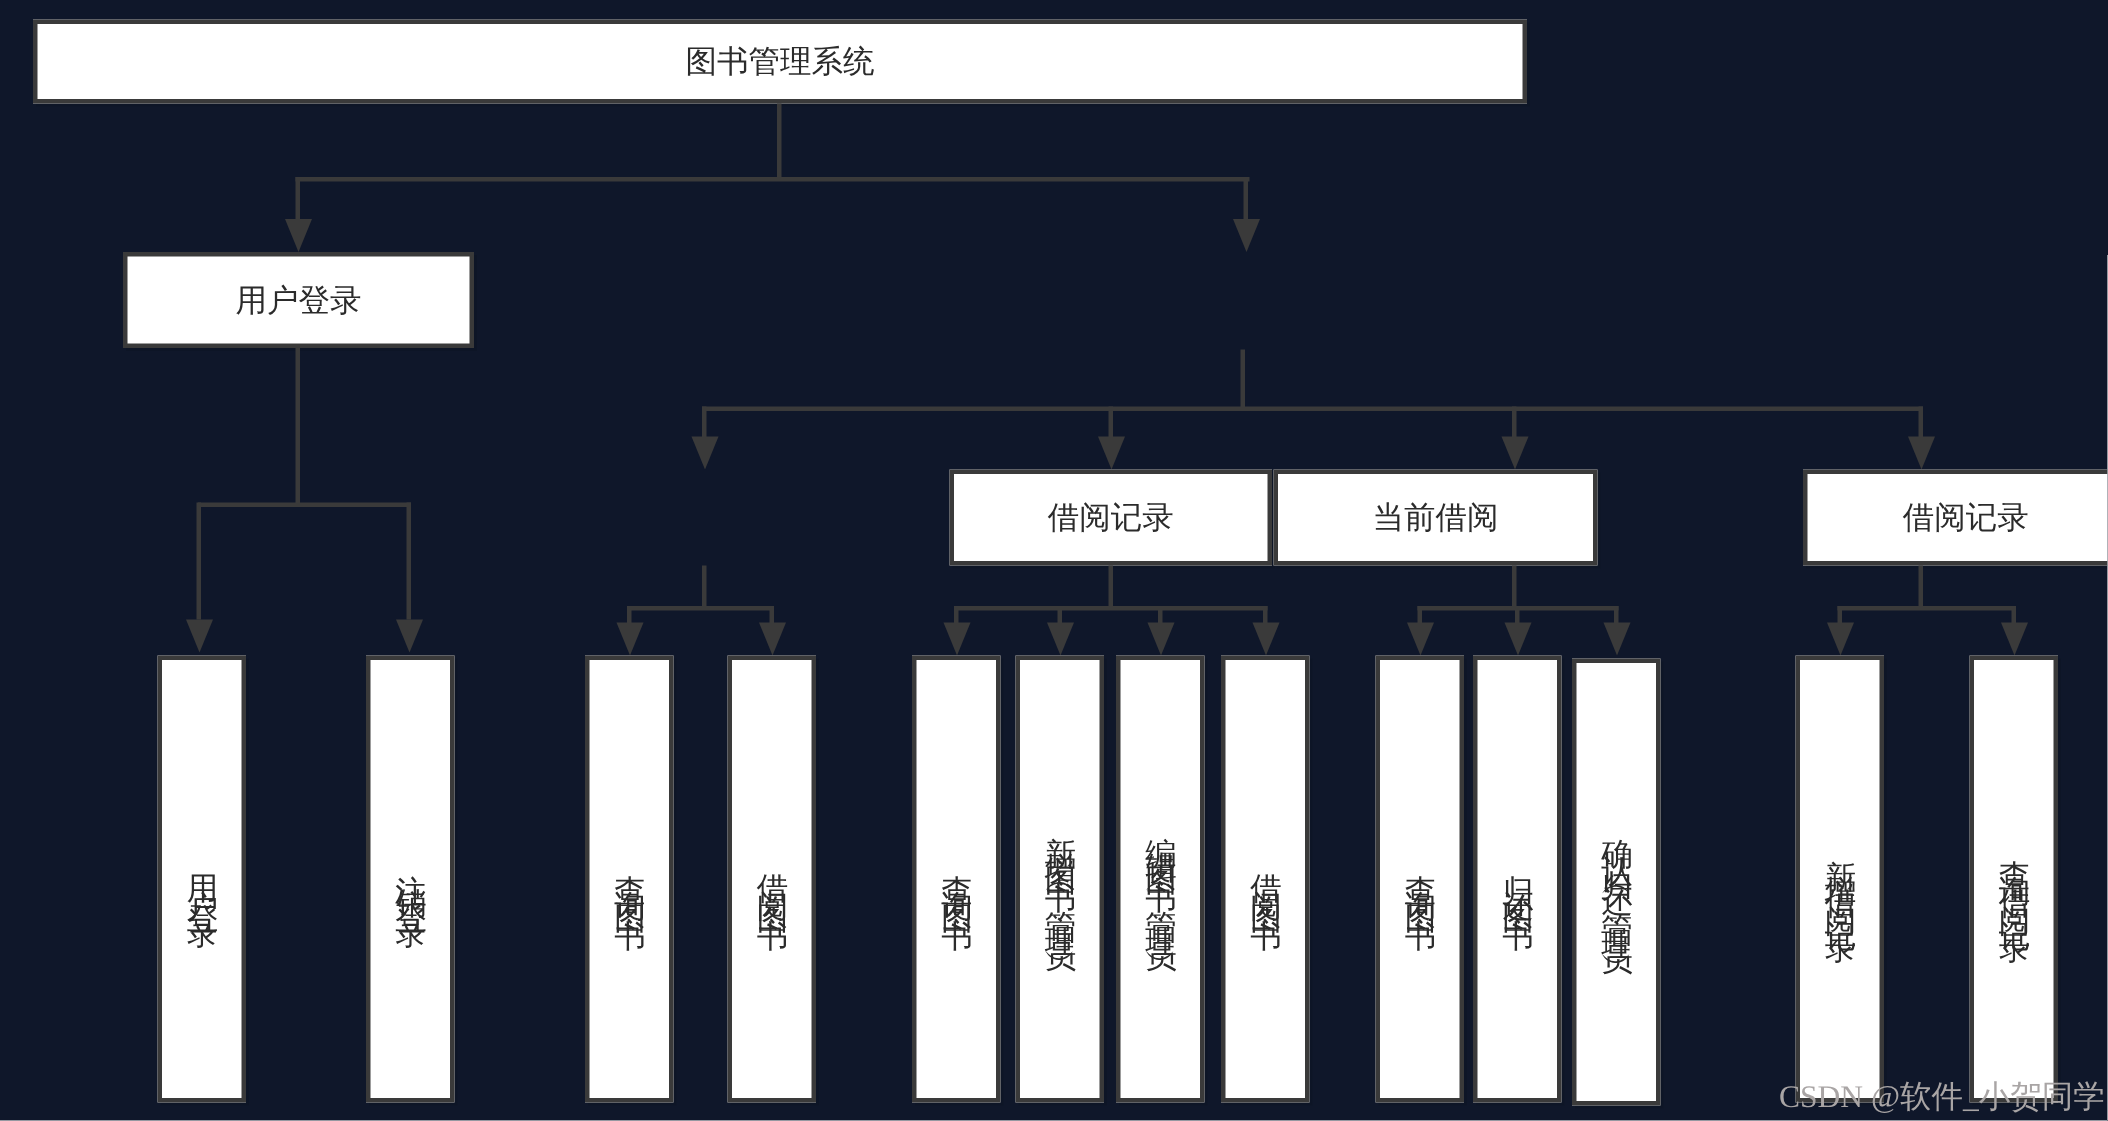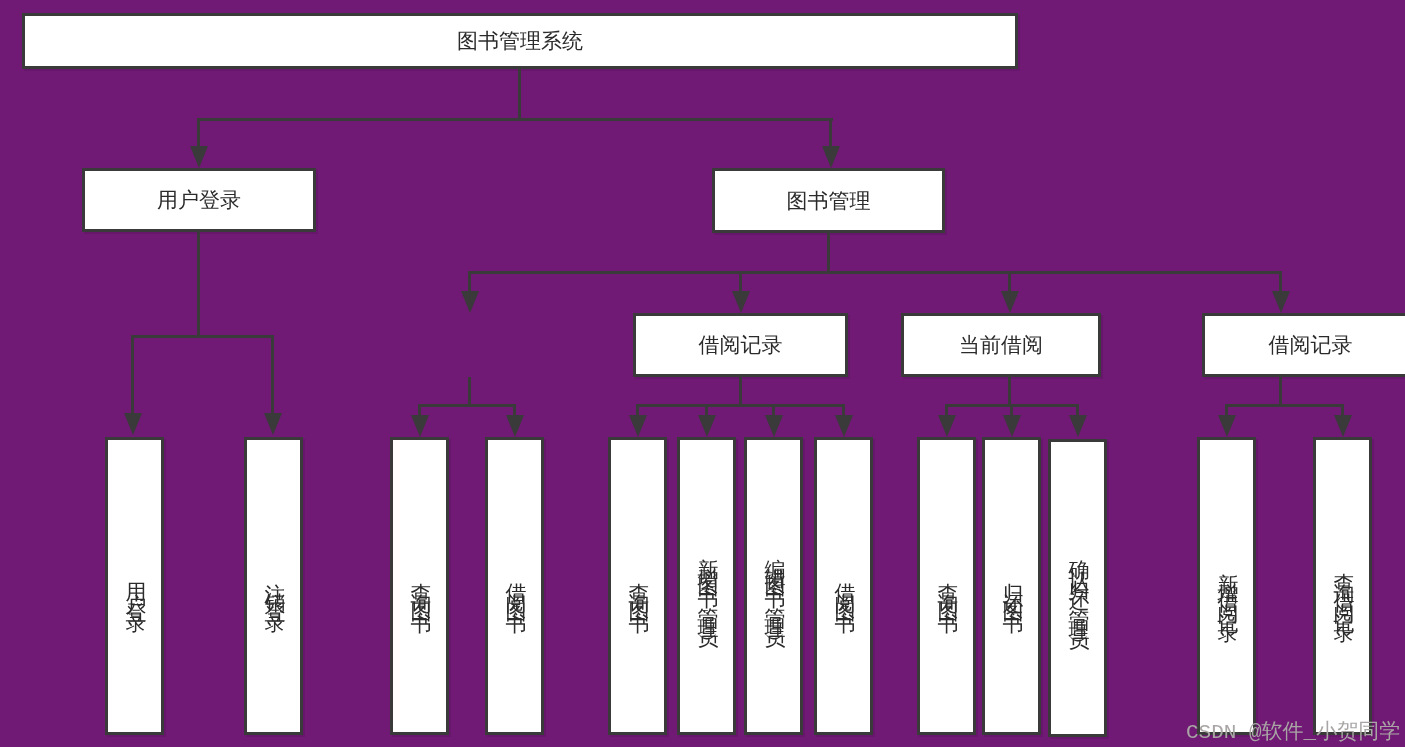--- a/index.html
+++ b/index.html
@@ -1,20 +1,20 @@
 <!DOCTYPE html>
 <html><head>
 <meta charset="utf-8">
 <style>
   html,body{margin:0;padding:0;background:#ffffff;}
   .canvas{
     position:relative;
     width:1405px;height:747px;
-    background:#701a75;
-    font-family:Liberation Mono, monospace;
+    background:#0f172a;
+    font-family:Liberation Serif, serif;
     overflow:hidden;
   }
   .box{
     position:absolute;
     box-sizing:border-box;
     background:#ffffff;
     border:3px solid #3a3a3a;
     display:flex;align-items:center;justify-content:center;
     color:#2b2b2b;
     font-size:21px;
@@ -58,23 +58,20 @@
   <div class="vline" style="left:518px;top:69px;height:50px;"></div>
   <div class="hline" style="left:197px;top:118px;width:636px;"></div>
   <div class="vline" style="left:197px;top:118px;height:30px;"></div>
   <div class="arrow" style="left:190px;top:146px;"></div>
   <div class="vline" style="left:829px;top:118px;height:30px;"></div>
   <div class="arrow" style="left:822px;top:146px;"></div>
 
   <div class="box" style="left:82px;top:168px;width:234px;height:64px;">
     <span>用户登录</span>
   </div>
-  <div class="box" style="left:712px;top:168px;width:233px;height:65px;">
-    <span>图书管理</span>
-  </div>
 
   <div class="vline" style="left:197px;top:232px;height:105px;"></div>
   <div class="hline" style="left:132px;top:335px;width:142px;"></div>
   <div class="vline" style="left:131px;top:335px;height:78px;"></div>
   <div class="arrow" style="left:124px;top:413px;"></div>
   <div class="vline" style="left:271px;top:335px;height:78px;"></div>
   <div class="arrow" style="left:264px;top:413px;"></div>
 
   <div class="box vbox" style="left:105px;">
     <span class="vtext">用户登录</span>
@@ -90,21 +87,21 @@
   <div class="vline" style="left:739px;top:271px;height:21px;"></div>
   <div class="arrow" style="left:732px;top:291px;"></div>
   <div class="vline" style="left:1008px;top:271px;height:21px;"></div>
   <div class="arrow" style="left:1001px;top:291px;"></div>
   <div class="vline" style="left:1279px;top:271px;height:21px;"></div>
   <div class="arrow" style="left:1272px;top:291px;"></div>
 
   <div class="box l3" style="left:633px;width:215px;">
     <span>借阅记录</span>
   </div>
-  <div class="box l3" style="left:901px;width:200px;">
+  <div class="box l3" style="left:849px;width:216px;">
     <span>当前借阅</span>
   </div>
   <div class="box l3" style="left:1172px;width:217px;margin-left:30px;">
     <span>借阅记录</span>
   </div>
 
   <div class="vline" style="left:468px;top:377px;height:29px;"></div>
   <div class="hline" style="left:418px;top:404px;width:98px;"></div>
   <div class="vline" style="left:418px;top:404px;height:12px;"></div>
   <div class="arrow" style="left:411px;top:415px;"></div>

